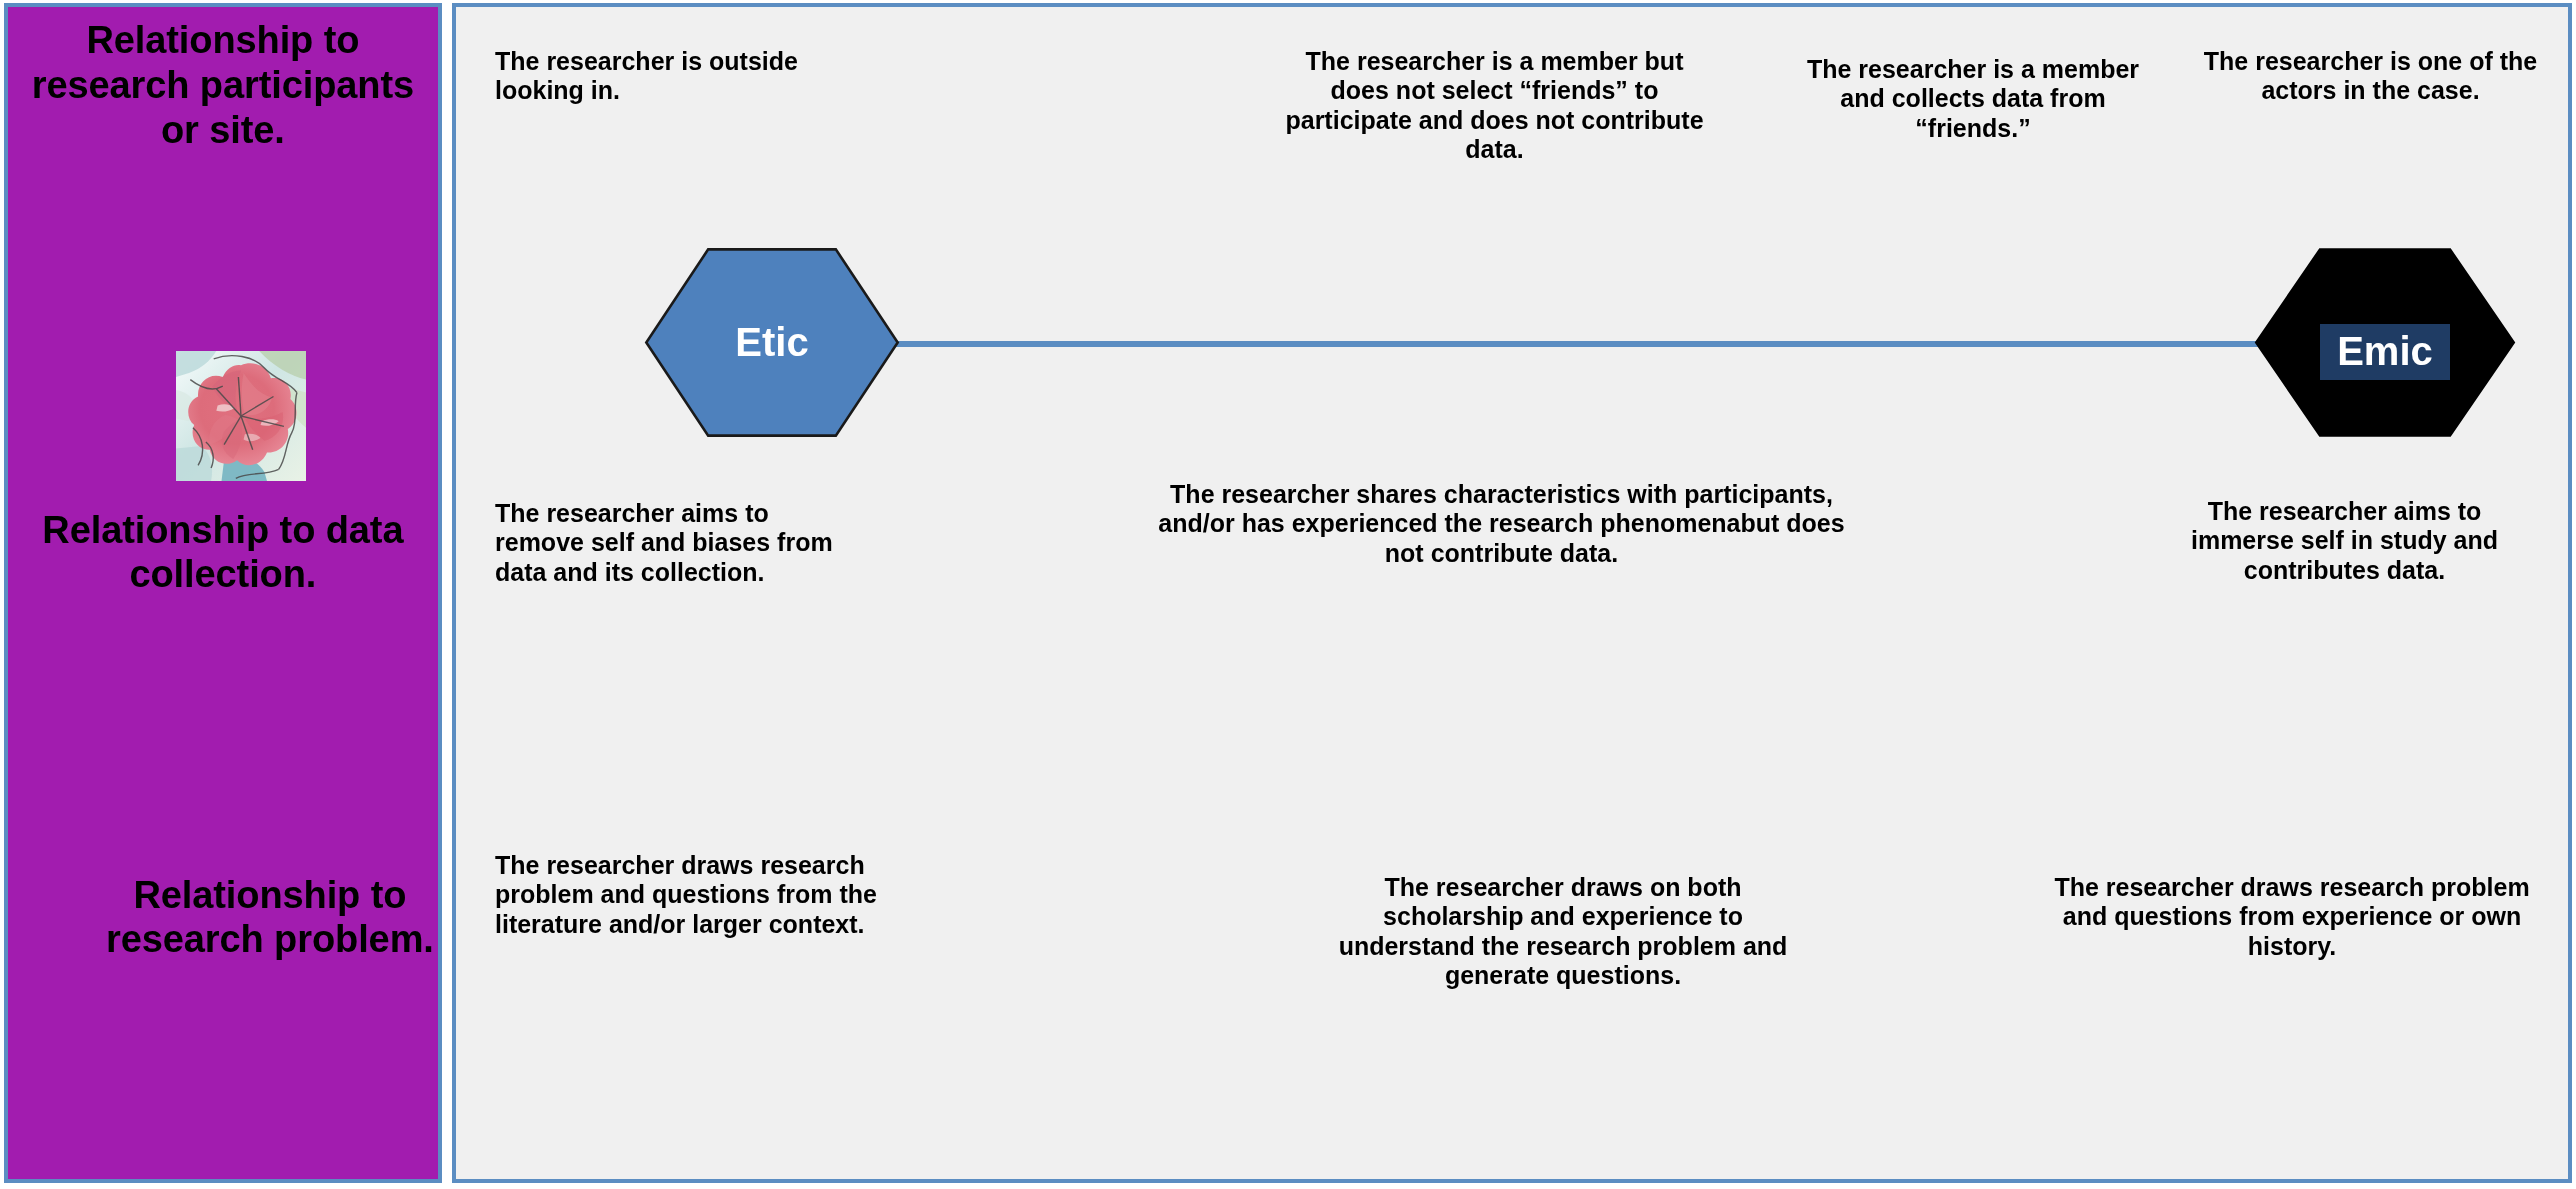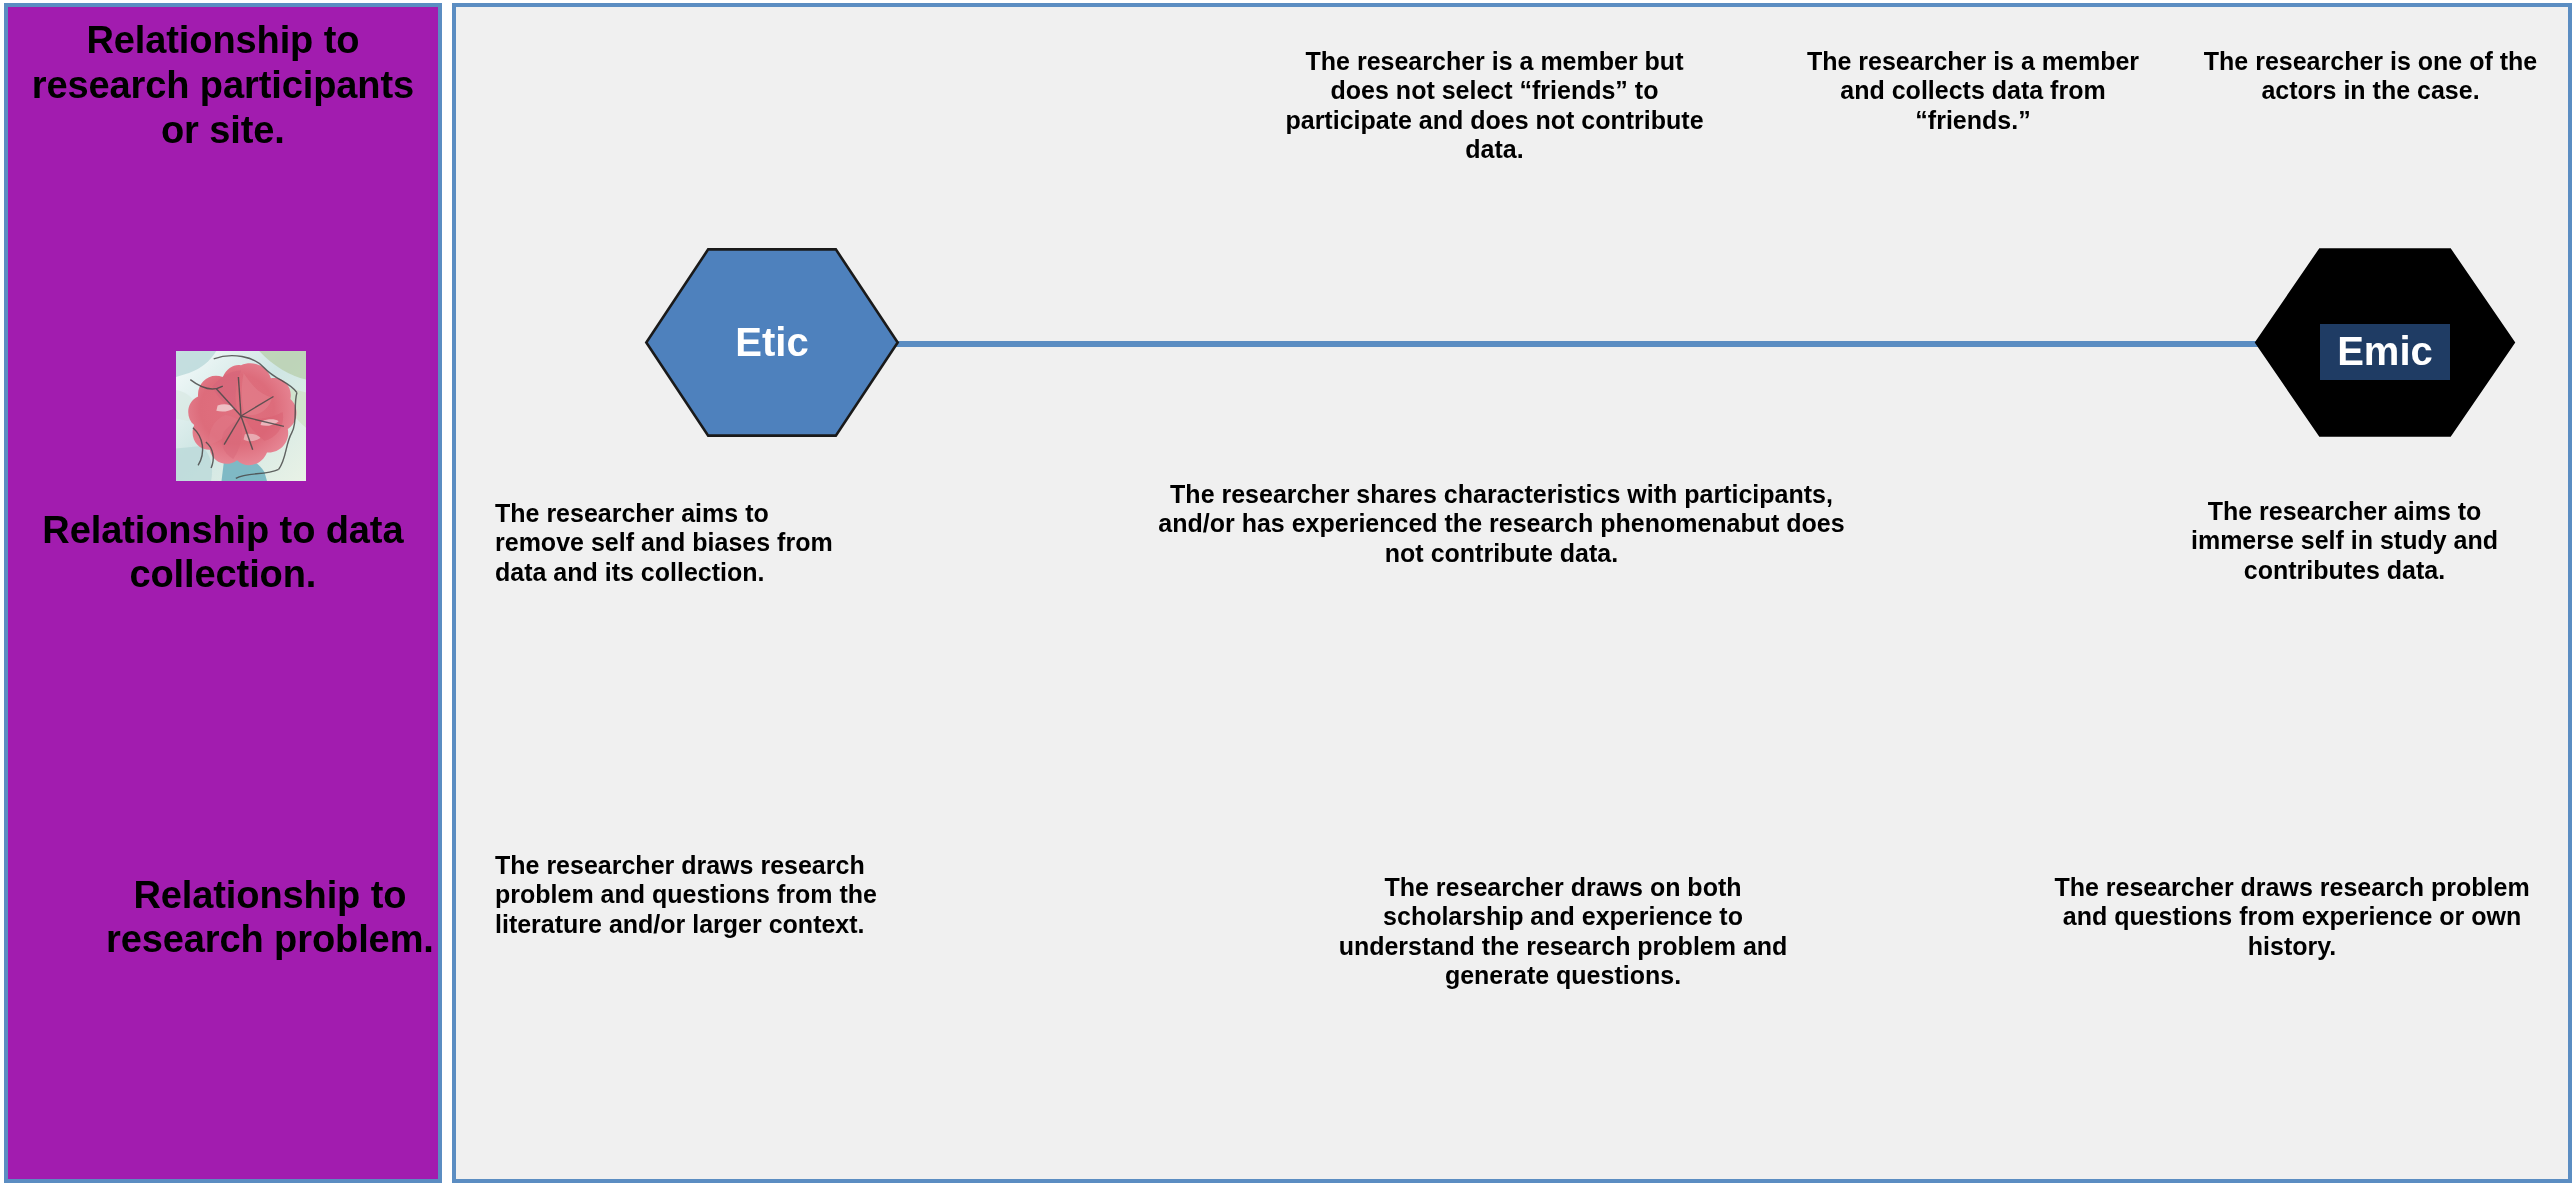--- a/index.html
+++ b/index.html
@@ -77,21 +77,21 @@
     font-weight: bold;
     color: #000000;
     font-size: 25px;
     line-height: 1.18;
   }
 
   
   .n1 { left: 39px;   top: 40px;  width: 339px; text-align: left; }
   .n2 { left: 417px;  top: 40px;  width: 352px; text-align: center; }
   .n3 { left: 827px; top: 40px;  width: 423px; text-align: center; }
-  .n4 { left: 1328px; top: 40px;  width: 378px; text-align: center; }
+  .n4 { left: 1328px; top: 48px;  width: 378px; text-align: center; }
   .n5 { left: 1745px; top: 40px;  width: 339px; text-align: center; }
 
   
   .m1 { left: 39px;   top: 492px; width: 365px; text-align: left; }
   .m2 { left: 697px; top: 473px; width: 697px; text-align: center; }
   .m3 { left: 1706px; top: 490px; width: 365px; text-align: center; }
 
   
   .b1 { left: 39px;   top: 844px; width: 404px;  text-align: left; }
   .b2 { left: 866px; top: 866px; width: 482px;  text-align: center; }
@@ -217,20 +217,21 @@
 
     <div class="row-label r2">Relationship to data collection.</div>
 
     <div class="row-label r3">Relationship to research problem.</div>
   </div>
 
   <div class="main-panel">
 
     <div class="connector"></div>
 
+    <div class="note n1" style="white-space: pre-line;">The researcher is outside looking in.</div>
     <div class="note n3" style="white-space: pre-line;">The researcher is a member but does not select “friends” to participate and does not contribute data.</div>
     <div class="note n4" style="white-space: pre-line;">The researcher is a member and collects data from “friends.”</div>
     <div class="note n5" style="white-space: pre-line;">The researcher is one of the actors in the case.</div>
 
     <div class="hex hex-etic">
       <svg width="254" height="189" viewBox="0 0 390 290" xmlns="http://www.w3.org/2000/svg">
         <polygon points="97,2 293,2 388,145 293,288 97,288 2,145" fill="#4E81BD" stroke="#1a1a1a" stroke-width="4"></polygon>
       </svg>
     </div>
     <div class="hex-label etic">

